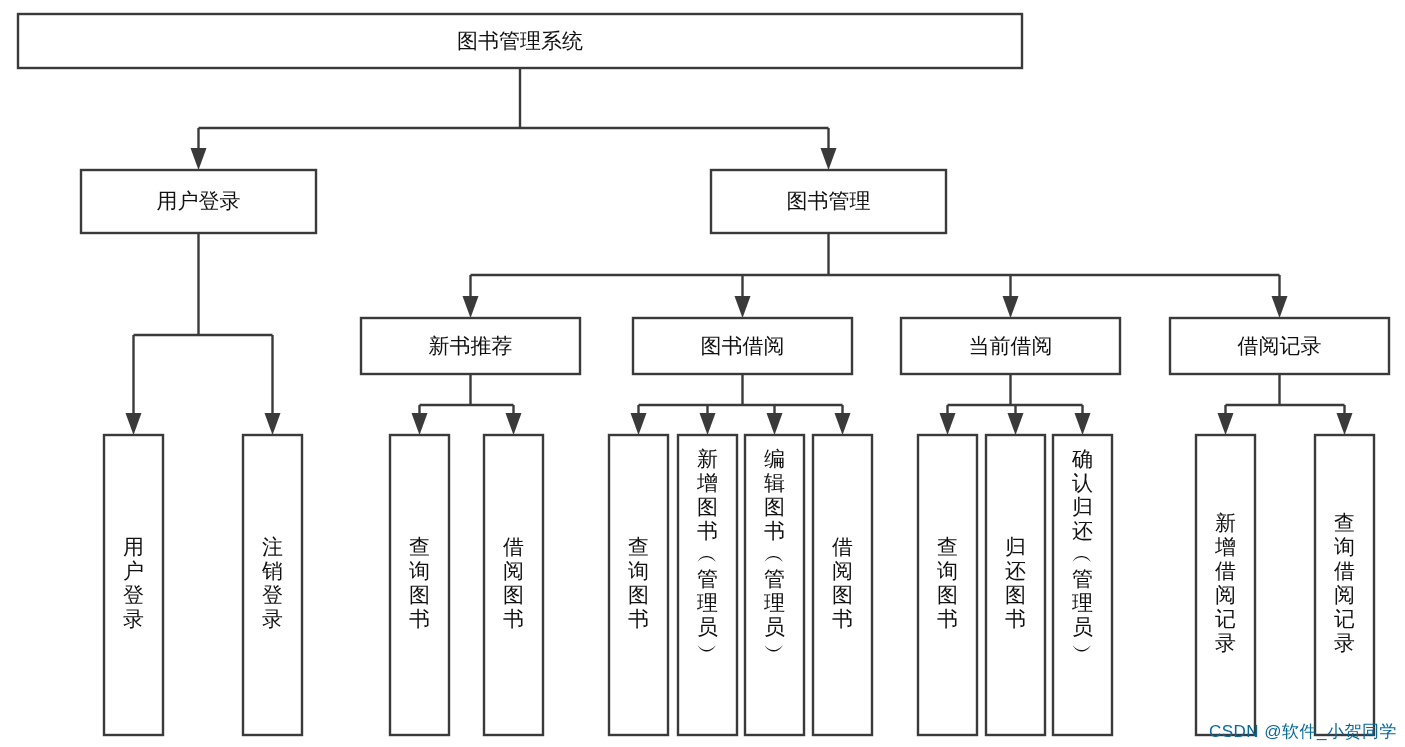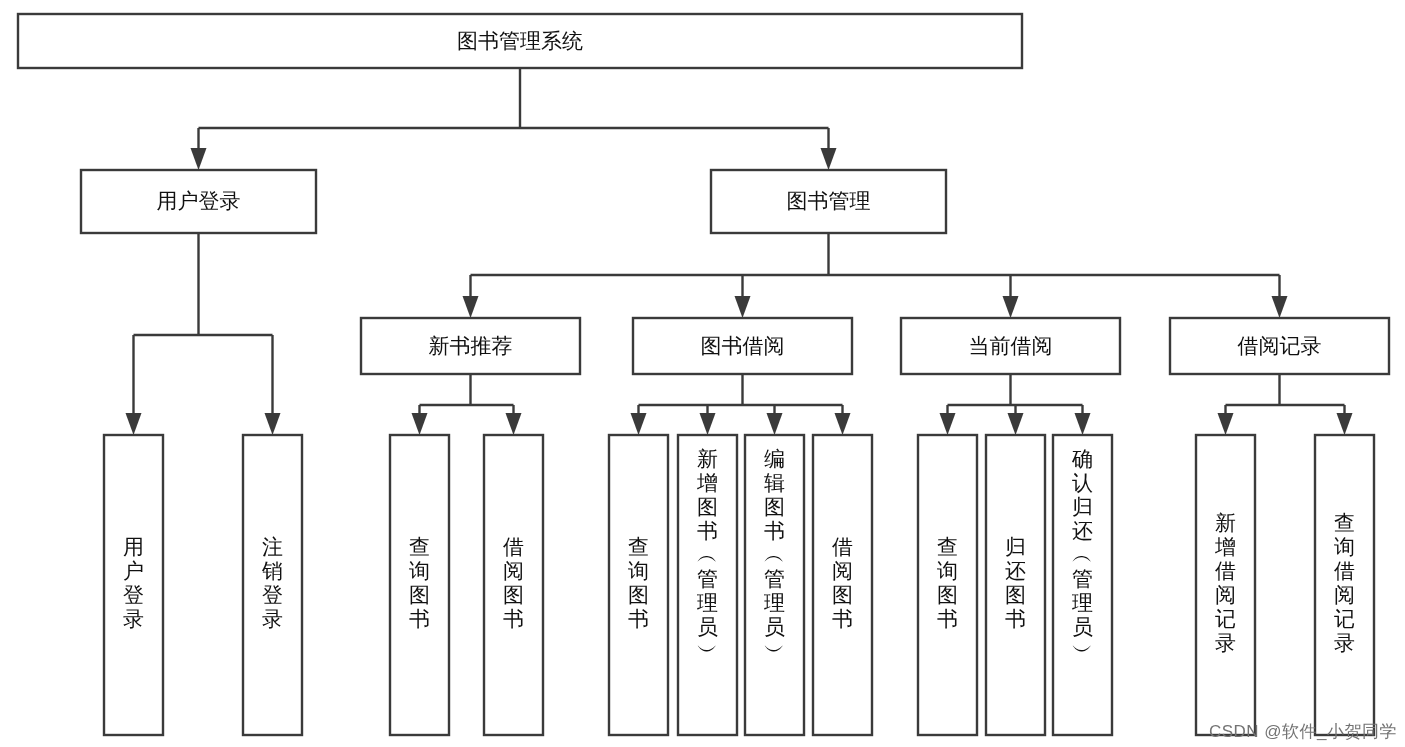--- a/index.html
+++ b/index.html
@@ -56,21 +56,21 @@
     fill: #111111;
     text-anchor: middle;
     white-space: pre;
   }
   .watermark-text {
     position: absolute;
     right: 8px;
     bottom: 4px;
     font-family: "Liberation Sans", "DejaVu Sans", sans-serif;
     font-size: 17px;
-    color: #737373;
+    color: #0369a1;
     letter-spacing: 0.5px;
     user-select: none;
     pointer-events: none;
     white-space: nowrap;
   }
 </style>
 </head>
 <body>
 
 <div id="diagram-root">

